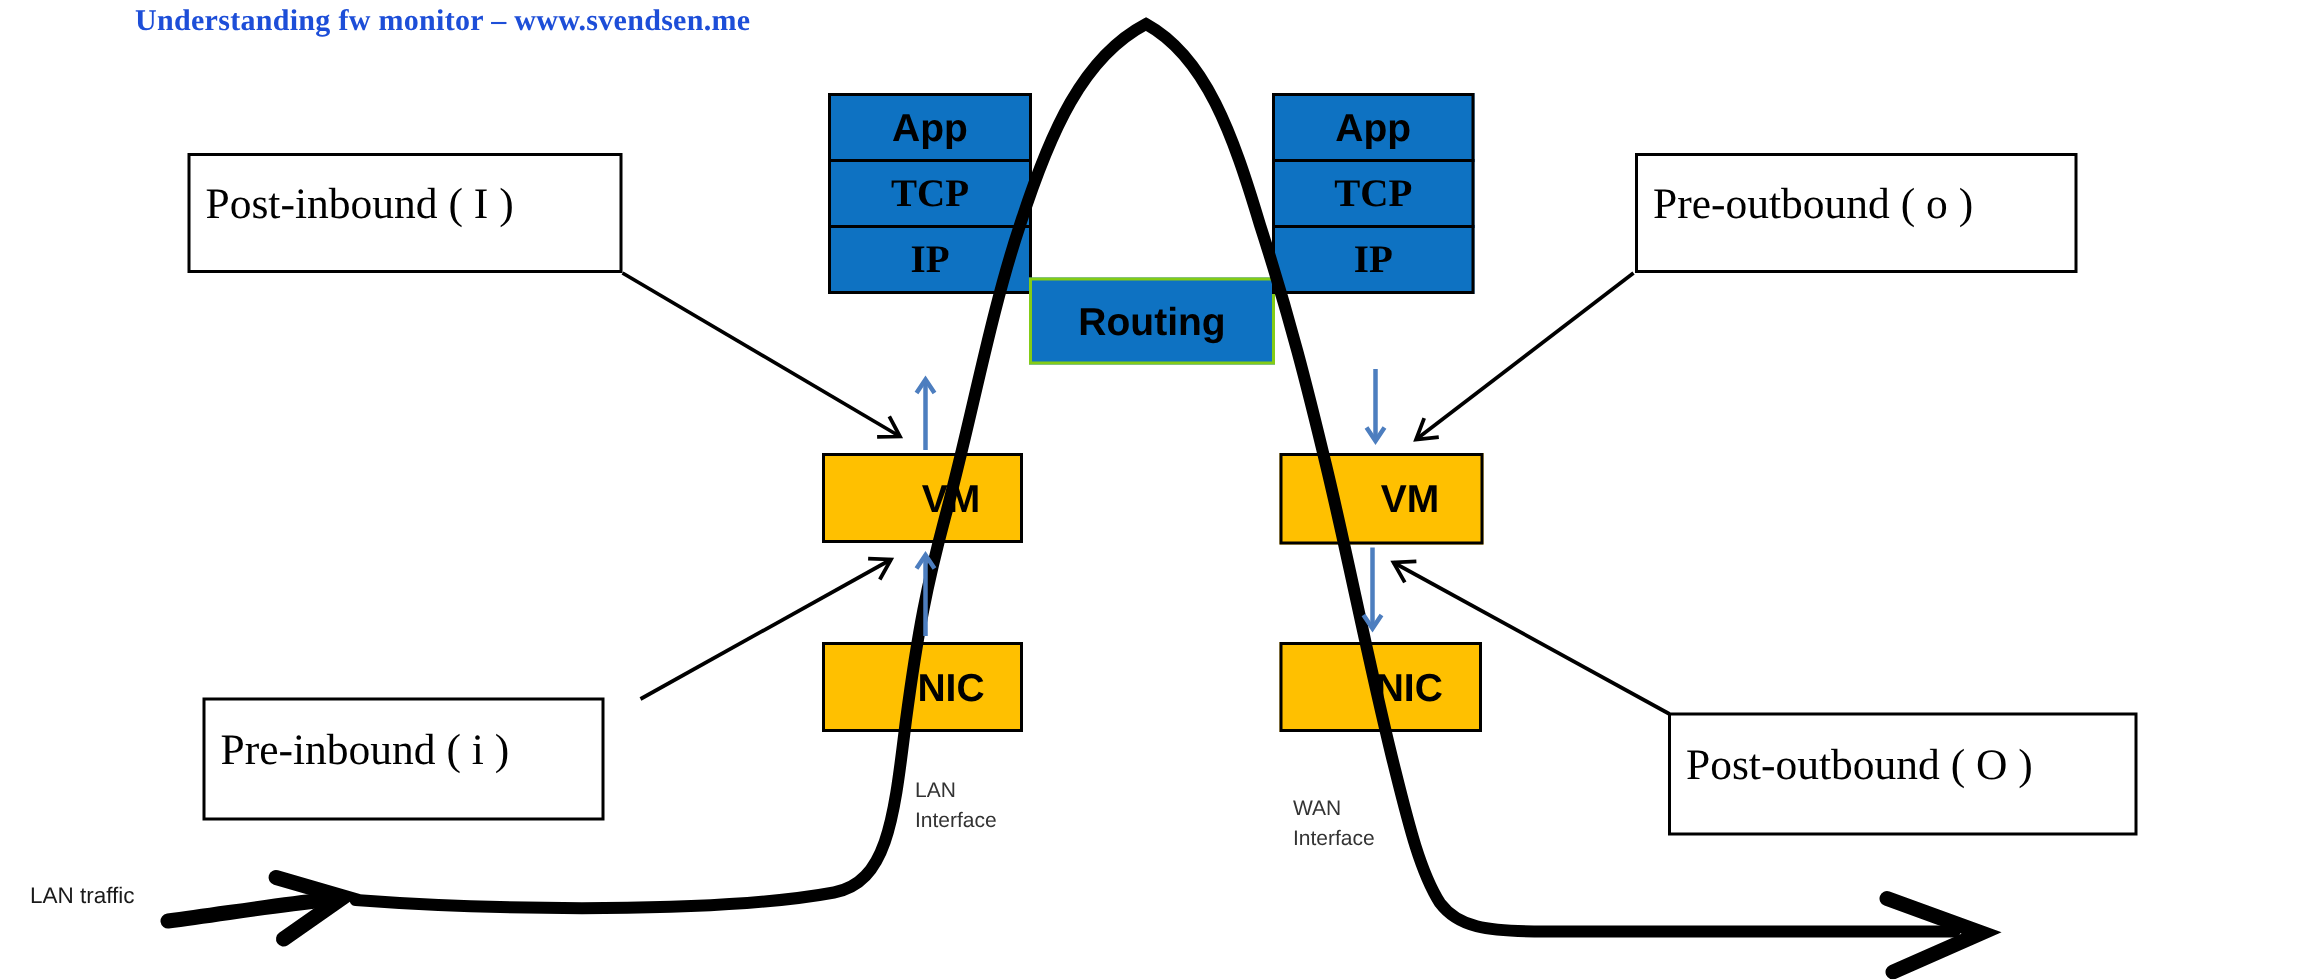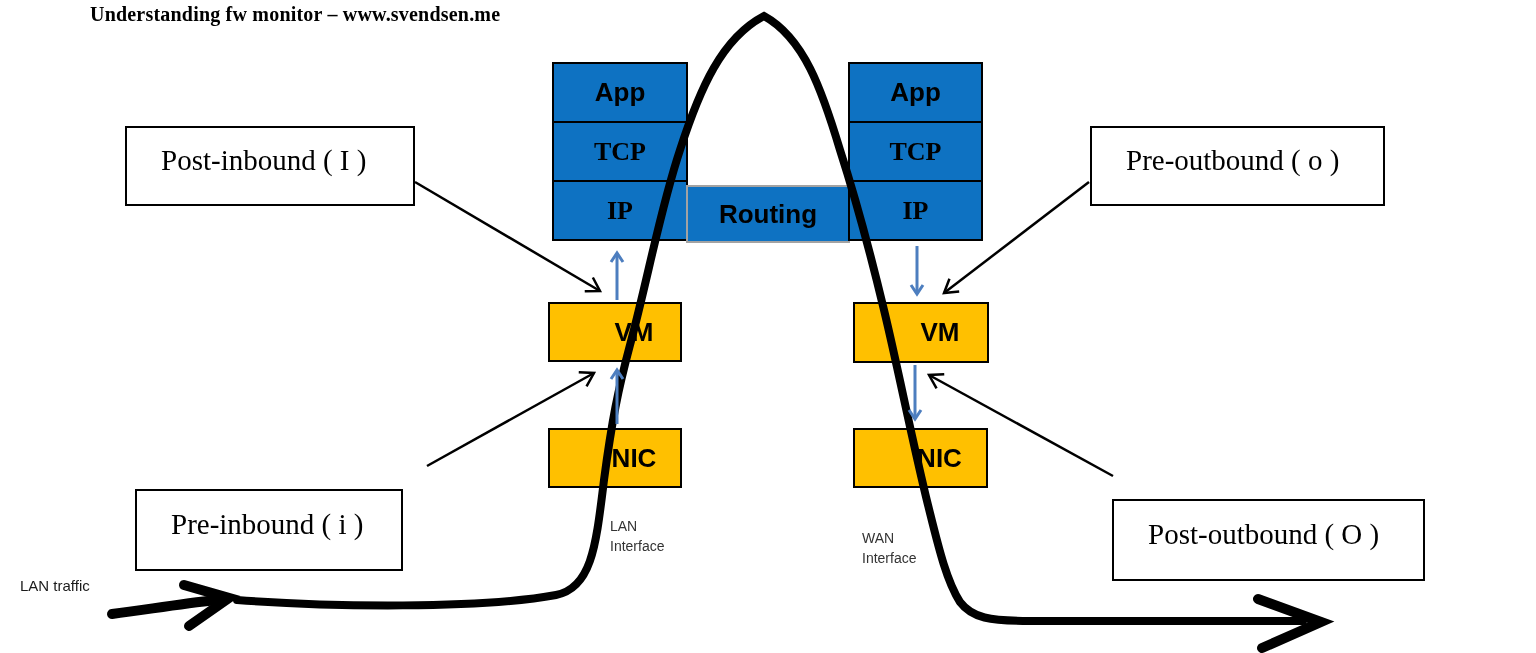--- a/index.html
+++ b/index.html
@@ -4,57 +4,57 @@
 <style>
   html,body { margin:0; padding:0; background:#fff; }
   #canvas {
     position:relative; width:1536px; height:653px;
     background:#fff; overflow:hidden;
     font-family:"Liberation Sans", sans-serif;
   }
   .title {
     position:absolute; left:90px; top:3px;
     font-family:"Liberation Serif", serif;
-    font-weight:bold; font-size:20px; color:#000000;
+    font-weight:bold; font-size:20px; color:#1d4ed8;
     letter-spacing:0.2px;
   }
   .stackbox {
-    box-sizing:border-box; width:136px; height:61px;
+    box-sizing:border-box; width:136px; height:46px;
     background:var(--stack-fill); border:2px solid #000;
     display:flex; align-items:center; justify-content:center;
     font-weight:bold; font-size:26px; color:#000;
   }
   .stack { position:absolute; }
   .stack .stackbox + .stackbox { margin-top:-2px;font-family:Liberation Serif, serif; }
   .routing {
     position:absolute; left:686px; top:185px;
     box-sizing:border-box; width:164px; height:58px;
-    background:var(--stack-fill); border:2px solid #a3a3a3;
+    background:var(--stack-fill); border:2px solid #84cc16;
     display:flex; align-items:center; justify-content:center;
     font-weight:bold; font-size:26px; color:#000;
   }
   .node {
     position:absolute; box-sizing:border-box;
     background:var(--node-fill); border:2px solid #000;
     display:flex; align-items:center; justify-content:center;
     font-weight:bold; font-size:26px; color:#000;padding-left:38px;
   }
   .callout {
     position:absolute; box-sizing:border-box;
     background:#fff; border:2px solid #000;
     display:flex; align-items:center;
-    padding-left:34px; padding-bottom:12px;
+    padding-left:10px; padding-bottom:12px;
     font-family:"Liberation Serif", serif;
-    font-size:29px; color:#000;margin-top:24px;
+    font-size:29px; color:#000;
   }
   .ifacelabel {
     position:absolute; font-size:14px; line-height:20px; color:#333;
   }
   .trafficlabel {
-    position:absolute; left:20px; top:577px; font-size:15px; color:#1a1a1a;
+    position:absolute; left:20px; top:589px; font-size:15px; color:#1a1a1a;
   }
   #overlay { position:absolute; left:0; top:0; pointer-events:none; }
   .thin  { stroke:#000; stroke-width:2.5; fill:none; }
   .blue  { stroke:var(--flow-arrow); stroke-width:3; fill:none; }
   .thick { stroke:#000; stroke-width:8; fill:none; stroke-linecap:round; }
   .thick2{ stroke:#000; stroke-width:10; fill:none; stroke-linecap:round; }
 </style>
 </head>
 <body>
 

